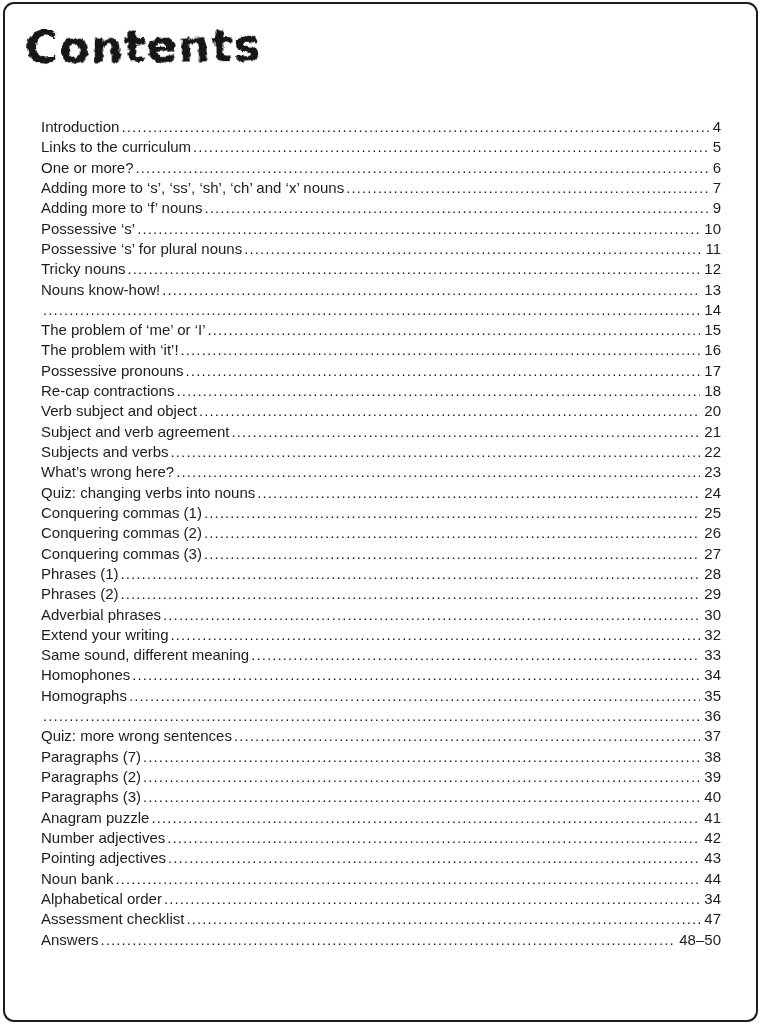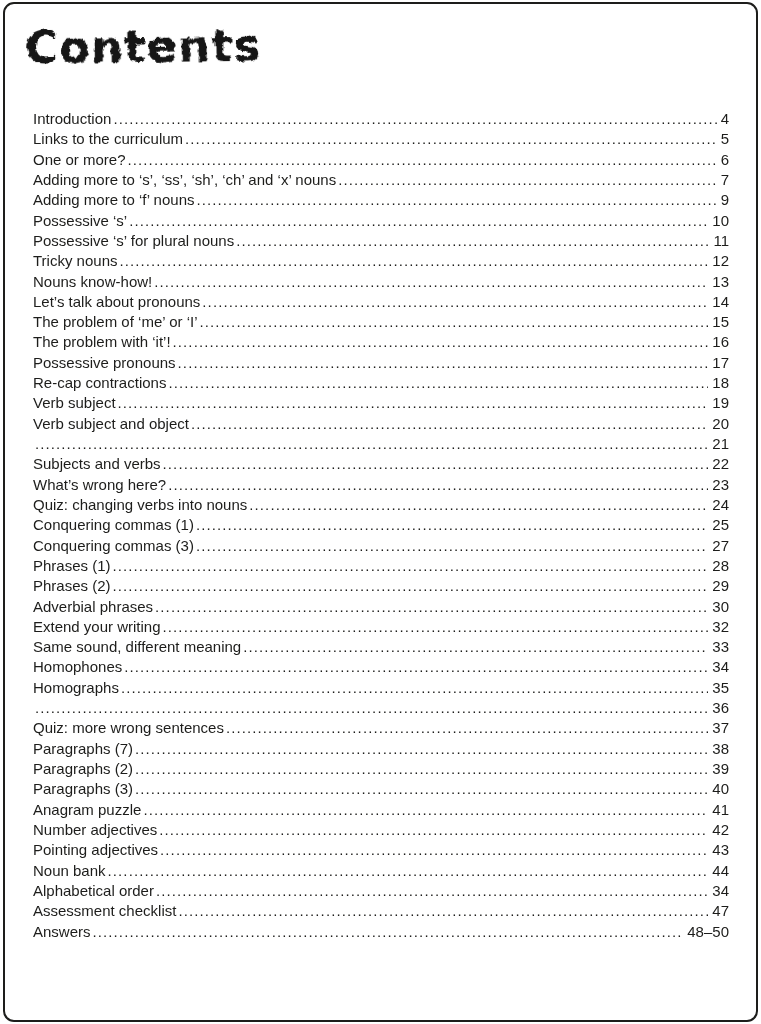--- a/index.html
+++ b/index.html
@@ -27,21 +27,21 @@
     font-weight: 700;
     font-size: 45px;
     letter-spacing: 1px;
     color: #161616;
     transform: rotate(-0.6deg);
     filter: url(#chalk);
   }
   .toc {
     position: absolute;
     left: 24px; right: 23px; top: 100px;
-    margin: 9px; padding: 0;
+    margin: 17px; padding: 0;
     list-style: none;
     font-size: 15px;
   }
   .toc li {
     display: flex;
     align-items: baseline;
     height: 20.32px;
     line-height: 20.32px;
     overflow: hidden;
   }
@@ -118,21 +118,20 @@
       <span class="label">Tricky nouns</span>
       <span class="leader"></span>
       <span class="pagenum">12</span>
     </li>
       <li class="row">
       <span class="label">Nouns know-how!</span>
       <span class="leader"></span>
       <span class="pagenum">13</span>
     </li>
       <li class="row">
-      <span class="label">Let’s talk about pronouns</span>
       <span class="leader"></span>
       <span class="pagenum">14</span>
     </li>
       <li class="row">
       <span class="label">The problem of ‘me’ or ‘I’</span>
       <span class="leader"></span>
       <span class="pagenum">15</span>
     </li>
       <li class="row">
       <span class="label">The problem with ‘it’!</span>
@@ -143,30 +142,26 @@
       <span class="label">Possessive pronouns</span>
       <span class="leader"></span>
       <span class="pagenum">17</span>
     </li>
       <li class="row">
       <span class="label">Re-cap contractions</span>
       <span class="leader"></span>
       <span class="pagenum">18</span>
     </li>
       <li class="row">
-      <span class="label">Verb subject</span>
-      <span class="leader"></span>
-      <span class="pagenum">19</span>
-    </li>
-      <li class="row">
       <span class="label">Verb subject and object</span>
       <span class="leader"></span>
       <span class="pagenum">20</span>
     </li>
       <li class="row">
+      <span class="label">Subject and verb agreement</span>
       <span class="leader"></span>
       <span class="pagenum">21</span>
     </li>
       <li class="row">
       <span class="label">Subjects and verbs</span>
       <span class="leader"></span>
       <span class="pagenum">22</span>
     </li>
       <li class="row">
       <span class="label">What’s wrong here?</span>
@@ -175,20 +170,25 @@
     </li>
       <li class="row">
       <span class="label">Quiz: changing verbs into nouns</span>
       <span class="leader"></span>
       <span class="pagenum">24</span>
     </li>
       <li class="row">
       <span class="label">Conquering commas (1)</span>
       <span class="leader"></span>
       <span class="pagenum">25</span>
+    </li>
+      <li class="row">
+      <span class="label">Conquering commas (2)</span>
+      <span class="leader"></span>
+      <span class="pagenum">26</span>
     </li>
       <li class="row">
       <span class="label">Conquering commas (3)</span>
       <span class="leader"></span>
       <span class="pagenum">27</span>
     </li>
       <li class="row">
       <span class="label">Phrases (1)</span>
       <span class="leader"></span>
       <span class="pagenum">28</span>

